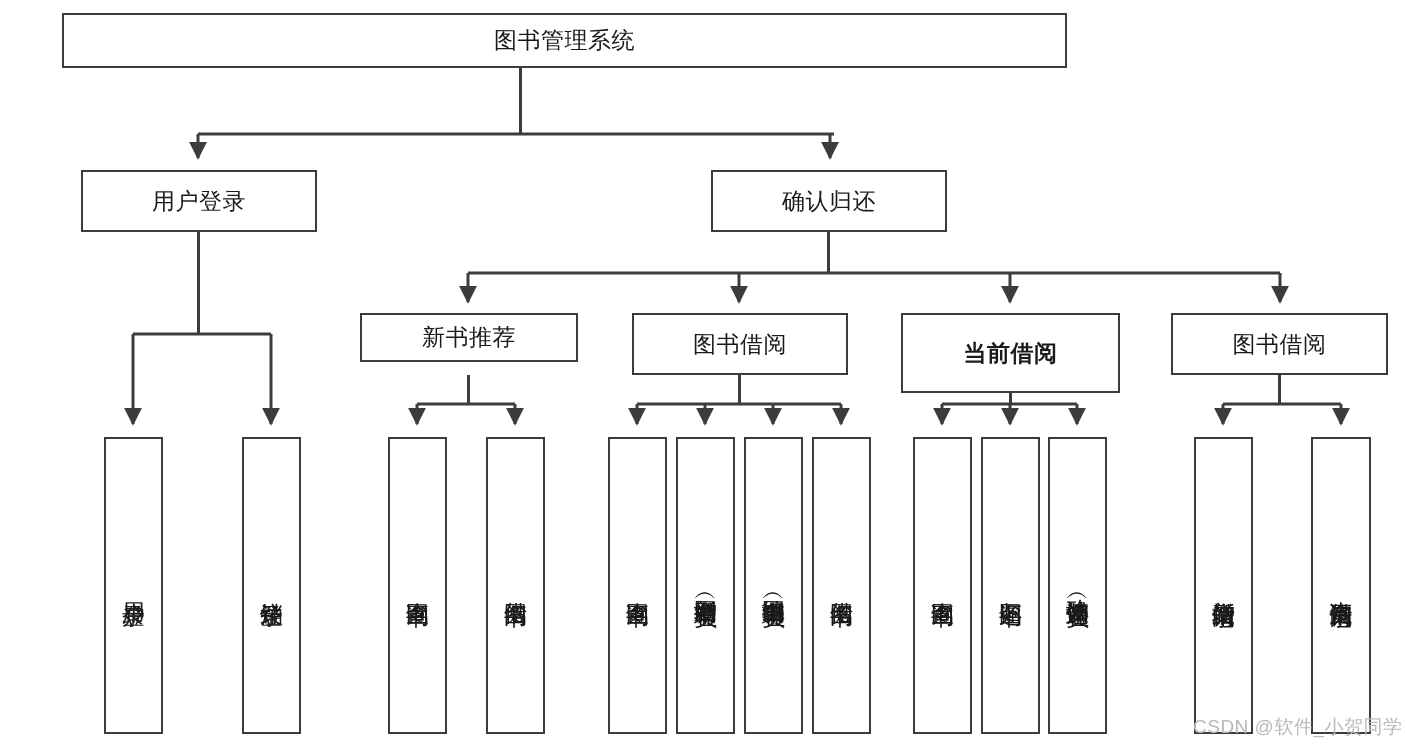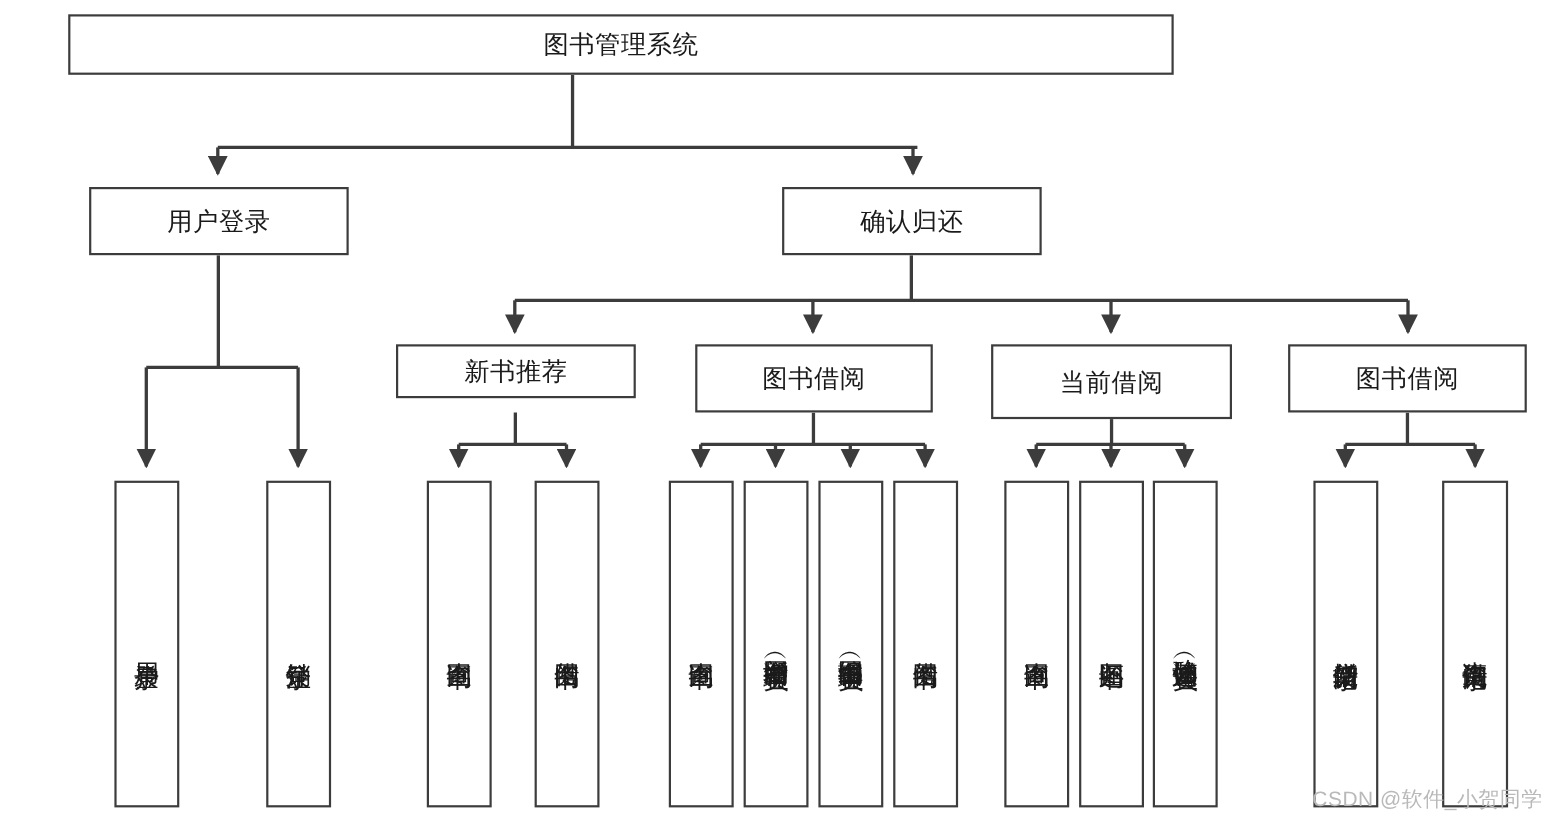--- a/index.html
+++ b/index.html
@@ -132,21 +132,21 @@
   </div>
 
   <div class="node horiz" style="left:360px; top:313px; width:218px; height:49px;">
     <span>新书推荐</span>
   </div>
 
   <div class="node horiz" style="left:632px; top:313px; width:216px; height:62px;">
     <span>图书借阅</span>
   </div>
 
-  <div class="node horiz" style="left:901px; top:313px; width:219px; height:68px;">
+  <div class="node horiz" style="left:901px; top:313px; width:219px; height:80px;font-weight:bold;">
     <span>当前借阅</span>
   </div>
 
   <div class="node horiz" style="left:1171px; top:313px; width:217px; height:62px;">
     <span>图书借阅</span>
   </div>
 
   <div class="node vert" style="left:104px; top:437px; width:59px; height:297px;">
     <span class="vtext">用户登录</span>
   </div>

